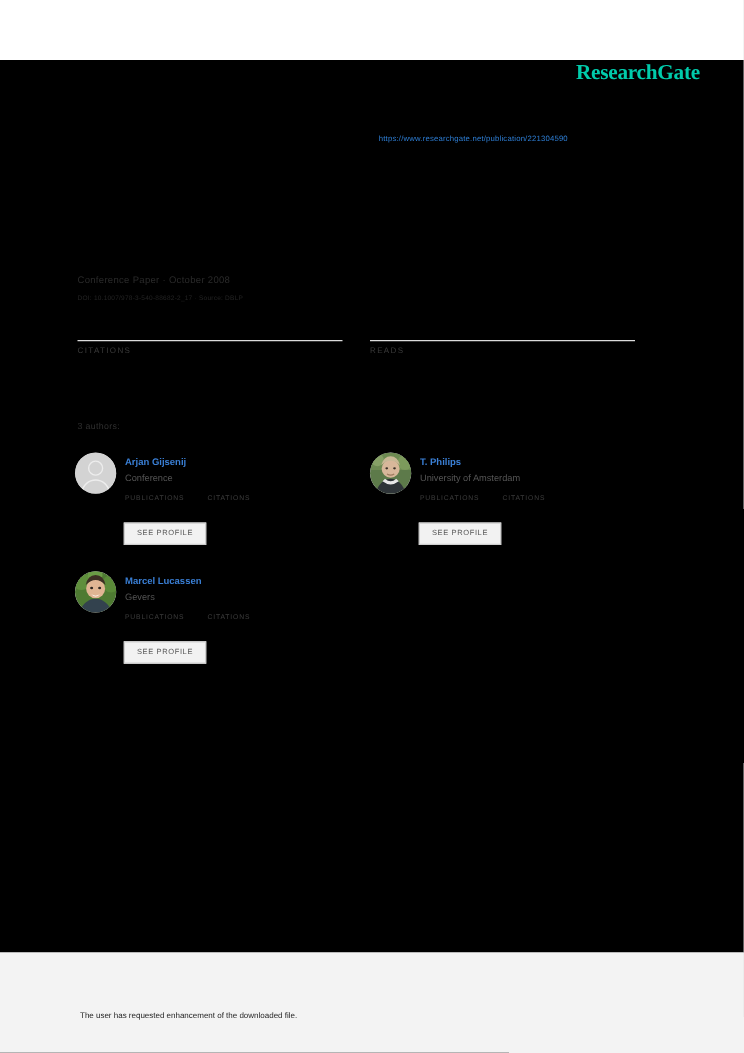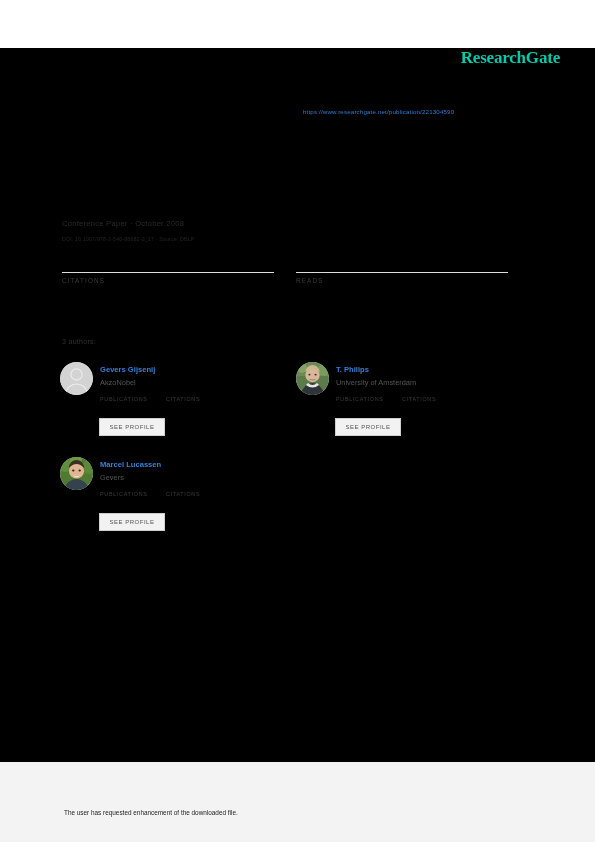--- a/index.html
+++ b/index.html
@@ -301,22 +301,22 @@
   <div class="authors-heading">3 authors:</div>
 
   <div class="author-card a0">
     <div class="avatar">
       <svg width="33" height="33" viewBox="0 0 33 33">
         <circle cx="16.5" cy="16.5" r="16.5" fill="#d3d3d3"></circle>
         <circle cx="16.5" cy="12.5" r="5.6" fill="none" stroke="#ededed" stroke-width="1.1"></circle>
         <path d="M5.6 31.5a11 11 0 0 1 21.8 0" fill="none" stroke="#ededed" stroke-width="1.1"></path>
       </svg>
     </div>
-    <div class="author-name">Gevers Gijsenij</div>
-    <div class="author-affil">AkzoNobel</div>
+    <div class="author-name">Arjan Gijsenij</div>
+    <div class="author-affil">Conference</div>
     <div class="author-stats">
       <div class="stat-col c0">
         <div class="stat-col-value"></div>
         <div class="stat-col-label">PUBLICATIONS</div>
       </div>
       <div class="stat-col c1">
         <div class="stat-col-value"></div>
         <div class="stat-col-label">CITATIONS</div>
       </div>
     </div>

